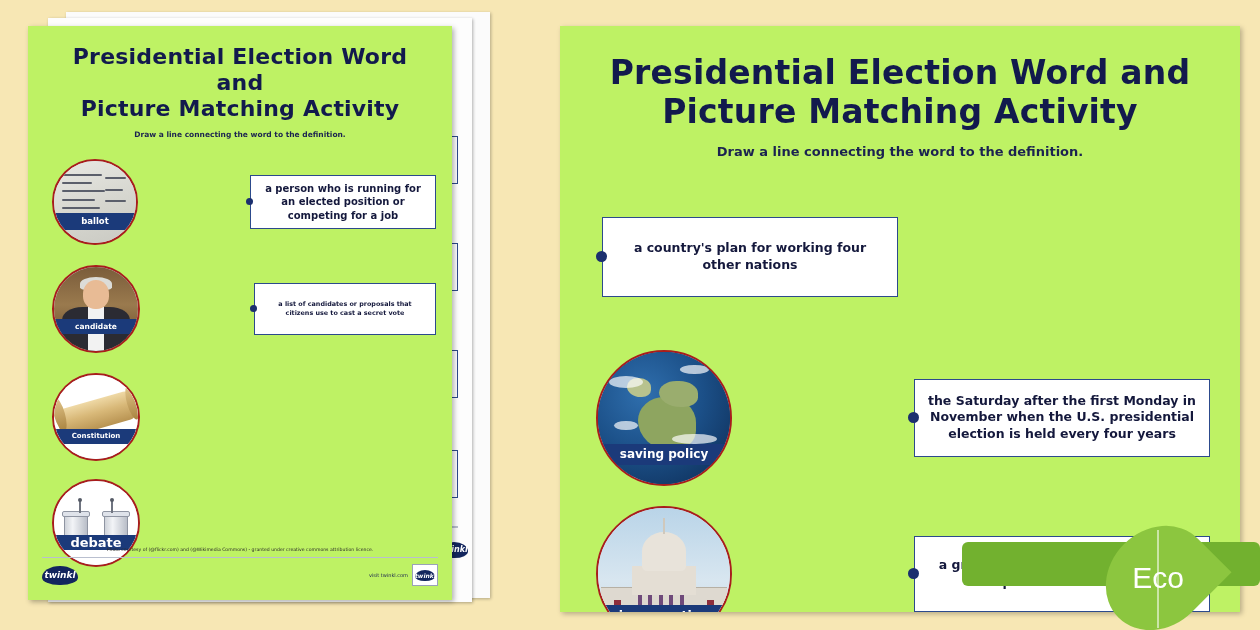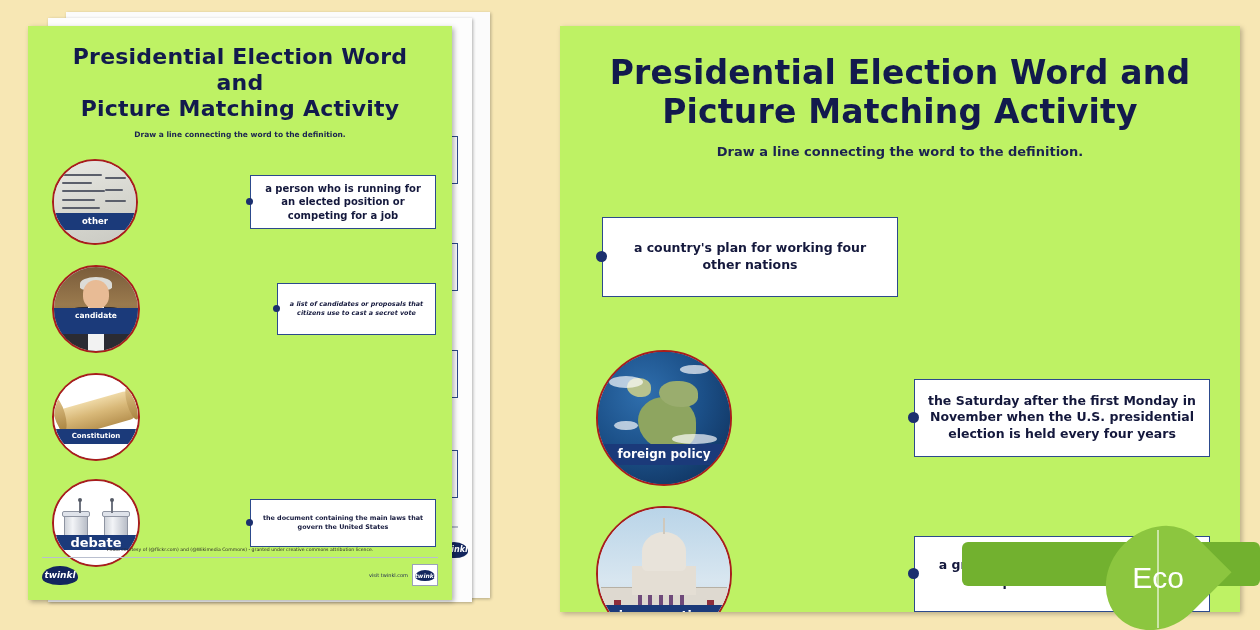--- a/index.html
+++ b/index.html
@@ -337,43 +337,43 @@
             <i style="left:10%;top:16%;width:48%;"></i>
             <i style="left:10%;top:26%;width:36%;"></i>
             <i style="left:10%;top:36%;width:52%;"></i>
             <i style="left:10%;top:46%;width:40%;"></i>
             <i style="left:10%;top:56%;width:46%;"></i>
             <i style="left:10%;top:66%;width:30%;"></i>
             <i style="left:62%;top:20%;width:26%;"></i>
             <i style="left:62%;top:34%;width:22%;"></i>
             <i style="left:62%;top:48%;width:26%;"></i>
           </div>
-          <div class="pic-label" style="bottom:16%;height:17px;line-height:17px;font-size:8.5px;">other</div>
+          <div class="pic-label" style="bottom:16%;height:17px;line-height:17px;font-size:8.5px;">ballot</div>
         </div>
         <div class="def-wrap">
           <span class="def-dot small"></span>
           <div class="def-box small" style="width:186px;height:54px;">
             <span class="def-text" style="font-size:10px;">a person who is running for an elected position or competing for a job</span>
           </div>
         </div>
       </div>
 
       <div class="row" style="padding:0 16px 0 24px;height:108px;">
         <div class="pic-circle" style="width:88px;height:88px;">
           <div class="pic-art art-candidate">
             <div class="art-cand-suit"></div>
             <div class="art-cand-shirt"></div>
             <div class="art-cand-hair"></div>
             <div class="art-cand-face"></div>
           </div>
-          <div class="pic-label" style="bottom:20%;height:26px;line-height:15px;font-size:7.5px;">candidate</div>
+          <div class="pic-label" style="bottom:20%;height:15px;line-height:15px;font-size:7.5px;">candidate</div>
         </div>
         <div class="def-wrap">
           <span class="def-dot small"></span>
-          <div class="def-box small" style="width:159px;height:52px;font-style:italic;">
+          <div class="def-box small" style="width:182px;height:52px;">
             <span class="def-text" style="font-size:6.4px;">a list of candidates or proposals that citizens use to cast a secret vote</span>
           </div>
         </div>
       </div>
 
       <div class="row" style="padding:0 16px 0 24px;height:108px;">
         <div class="pic-circle" style="width:88px;height:88px;">
           <div class="pic-art art-constitution">
             <div class="art-scroll"></div>
             <div class="art-scroll-end" style="left:0%;"></div>
@@ -390,26 +390,20 @@
             <div class="podium-top" style="left:9%;top:36%;width:34%;height:7%;"></div>
             <div class="podium" style="right:12%;width:28%;height:42%;"></div>
             <div class="podium-top" style="right:9%;top:36%;width:34%;height:7%;"></div>
             <div class="mic" style="left:30%;top:22%;height:16%;"></div>
             <div class="mic-head" style="left:28.5%;top:20%;"></div>
             <div class="mic" style="right:30%;top:22%;height:16%;"></div>
             <div class="mic-head" style="right:28.5%;top:20%;"></div>
           </div>
           <div class="pic-label" style="bottom:18%;height:15px;line-height:15px;font-size:13px;">debate</div>
         </div>
-        <div class="def-wrap">
-          <span class="def-dot small"></span>
-          <div class="def-box small" style="width:186px;height:48px;">
-            <span class="def-text" style="font-size:6.4px;">the document containing the main laws that govern the United States</span>
-          </div>
-        </div>
       </div>
     </div>
 
     <div class="footer" style="bottom:14px;">
       <div class="credit" style="font-size:4.6px;padding:0 18px 5px;">Photo courtesy of  (@flickr.com) and  (@Wikimedia Commons) - granted under creative commons attribution licence.</div>
       <div class="foot-rule" style="margin:0 14px;"></div>
       <div class="foot-bar" style="padding:6px 14px 0;">
         <div class="twinkl-logo" style="width:36px;height:19px;font-size:9px;line-height:19px;">twinkl</div>
         <div class="foot-right">
           <span class="foot-note" style="font-size:5px;">visit twinkl.com</span>
@@ -445,21 +439,21 @@
           <div class="pic-art art-globe">
             <div class="globe-ocean"></div>
             <div class="land" style="left:30%;top:34%;width:44%;height:40%;"></div>
             <div class="land" style="left:46%;top:22%;width:30%;height:20%;background:#9aad6e;"></div>
             <div class="land" style="left:22%;top:20%;width:18%;height:14%;background:#b8c28e;"></div>
             <div class="cloud" style="left:8%;top:18%;width:26%;height:9%;"></div>
             <div class="cloud" style="left:56%;top:62%;width:34%;height:8%;"></div>
             <div class="cloud" style="left:12%;top:52%;width:18%;height:7%;"></div>
             <div class="cloud" style="left:62%;top:10%;width:22%;height:7%;"></div>
           </div>
-          <div class="pic-label" style="bottom:14%;height:21px;line-height:21px;font-size:12px;">foreign policy</div>
+          <div class="pic-label" style="bottom:14%;height:21px;line-height:21px;font-size:12px;">saving policy</div>
         </div>
         <div class="def-wrap">
           <span class="def-dot"></span>
           <div class="def-box" style="width:296px;height:78px;">
             <span class="def-text" style="font-size:12.5px;">the Saturday after the first Monday in November when the U.S. presidential election is held every four years</span>
           </div>
         </div>
       </div>
 
       <div class="row" style="padding:0 30px 0 36px;height:150px;">

